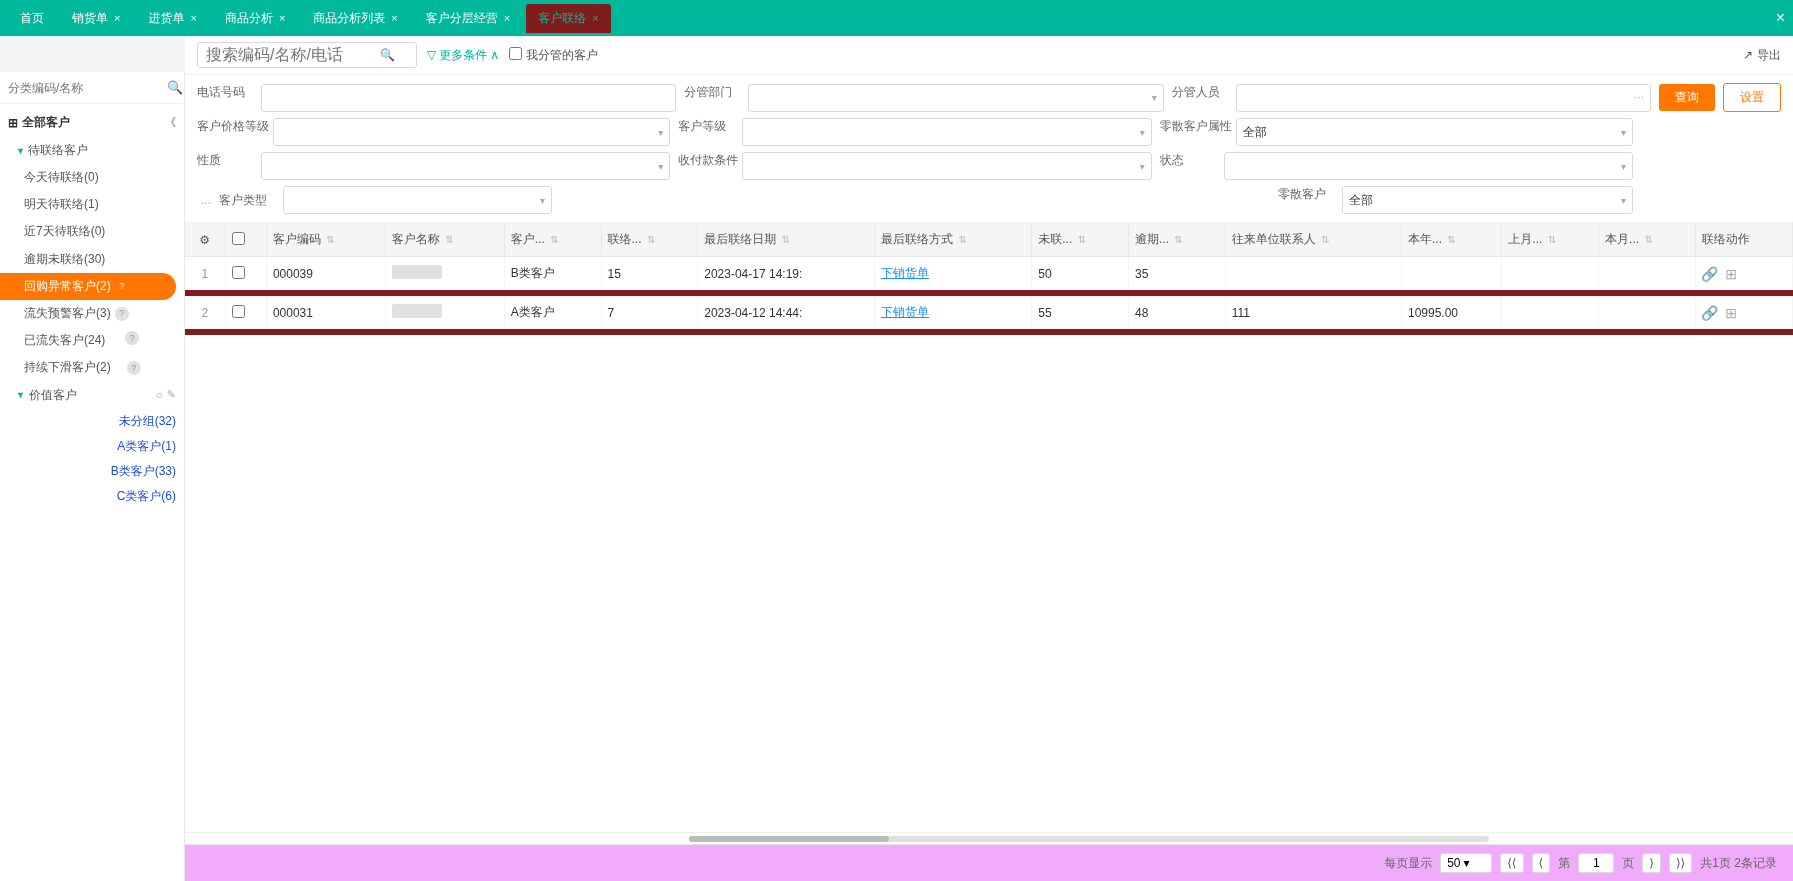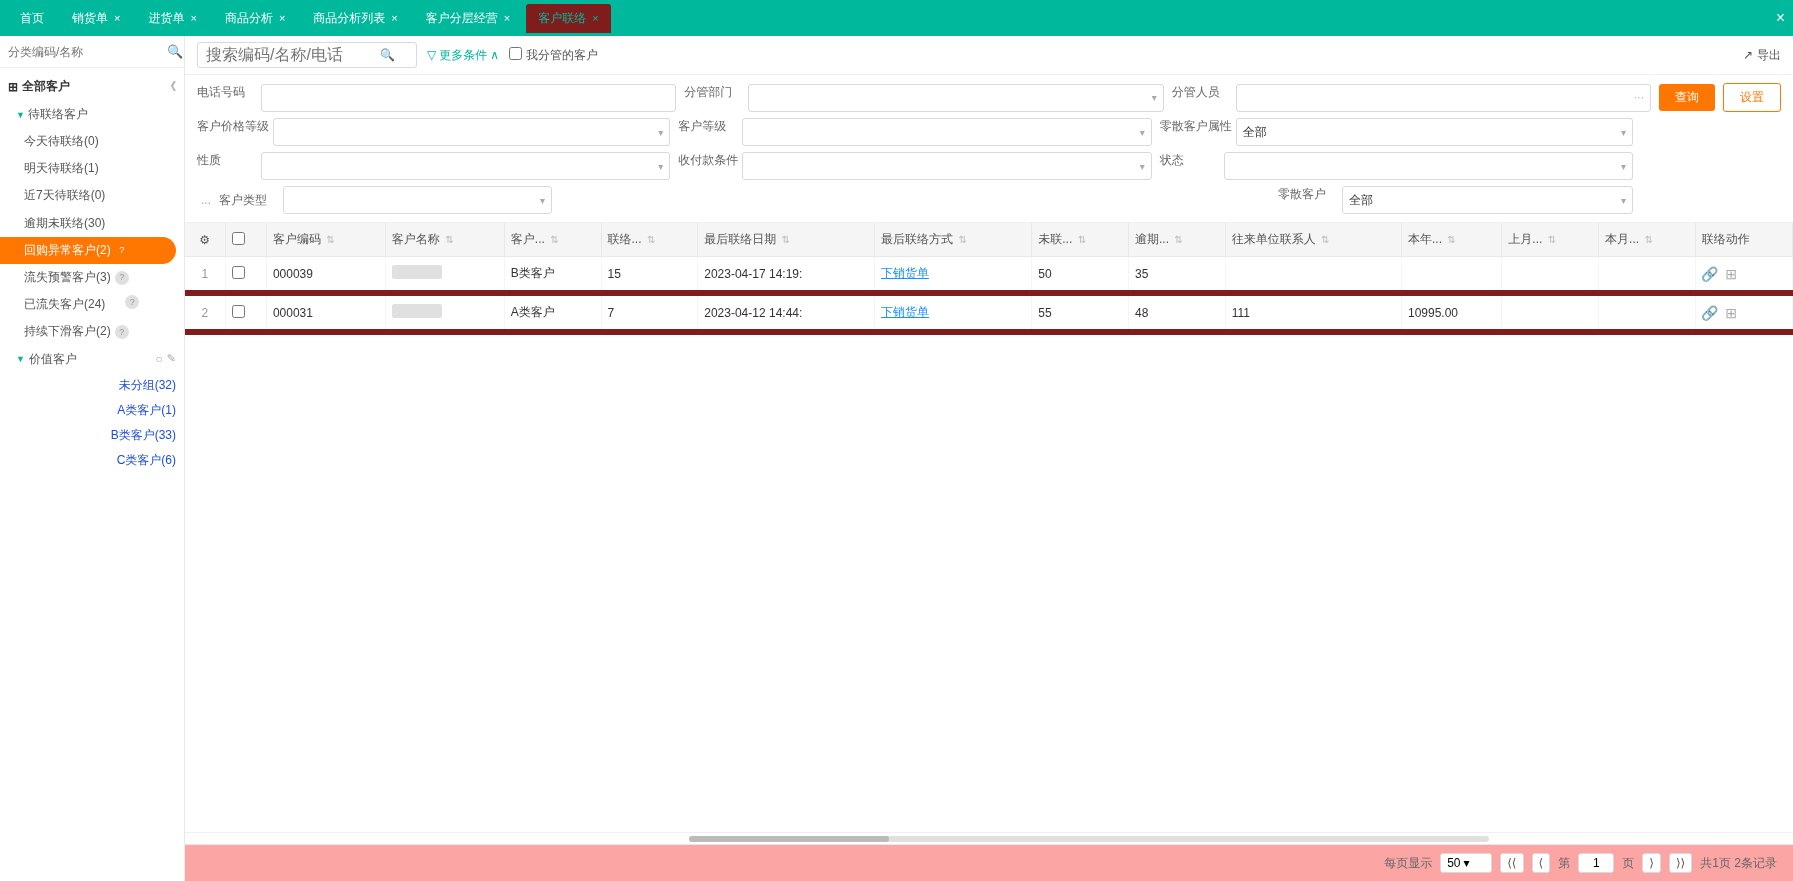--- a/index.html
+++ b/index.html
@@ -45,20 +45,21 @@
     }
 
     
     .sidebar {
       width: 185px;
       background: #fff;
       border-right: 1px solid #e8e8e8;
       display: flex;
       flex-direction: column;
       overflow: hidden;
+      margin-top: 36px;
     }
     .sidebar-search {
       padding: 8px;
       display: flex;
       align-items: center;
       border-bottom: 1px solid #f0f0f0;
       gap: 4px;
     }
     .sidebar-search input {
       flex: 1;
@@ -308,21 +309,21 @@
     tbody td:first-child { text-align: center; color: #999; }
     tbody td.link-cell { color: #1890ff; text-decoration: underline; cursor: pointer; }
     .action-icons { display: flex; gap: 6px; align-items: center; }
     .action-icon { color: #aaa; cursor: pointer; font-size: 14px; }
 
     
     .settings-col { width: 32px; text-align: center; }
 
     
     .pagination-bar {
-      background: #fca5a5;
+      background: #f0abfc;
       border-top: 1px solid #e8e8e8;
       padding: 8px 16px;
       display: flex;
       align-items: center;
       justify-content: flex-end;
       gap: 8px;
     }
     .page-size-label { color: #666; }
     .page-size-select {
       border: 1px solid #d9d9d9;
@@ -440,21 +441,21 @@
       <div class="sidebar-item" style="display:flex;align-items:center;gap:4px;">
         <span>流失预警客户(3)</span>
         <span style="background:#e0e0e0;color:#999;border-radius:50%;width:14px;height:14px;display:inline-flex;align-items:center;justify-content:center;font-size:9px;">?</span>
       </div>
 
       <div class="sidebar-item" style="display:flex;align-items:flex-start;gap:20px;">
         <span>已流失客户(24)</span>
         <span style="background:#e0e0e0;color:#999;border-radius:50%;width:14px;height:14px;display:inline-flex;align-items:center;justify-content:center;font-size:9px;">?</span>
       </div>
 
-      <div class="sidebar-item" style="display:flex;align-items:center;gap:4px;">
+      <div class="sidebar-item" style="display:flex;align-items:center;gap:16px;">
         <span>持续下滑客户(2)</span>
         <span style="background:#e0e0e0;color:#999;border-radius:50%;width:14px;height:14px;display:inline-flex;align-items:center;justify-content:center;font-size:9px;">?</span>
       </div>
 
       <div class="sidebar-value-customers">
         <span class="tri" style="font-size:9px;color:#00b89c;">▼</span>
         <span>价值客户</span>
         <span style="margin-left:auto;display:flex;gap:4px;">
           <span style="color:#aaa;cursor:pointer;">○</span>
           <span class="edit-icon">✎</span>

